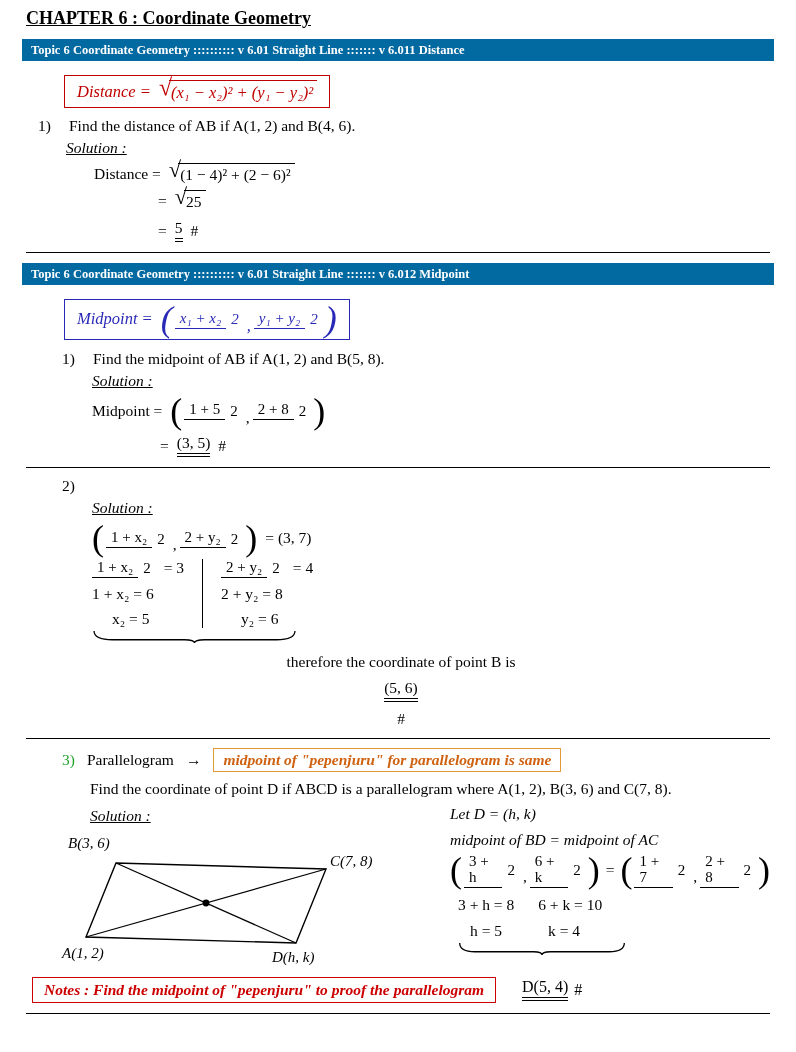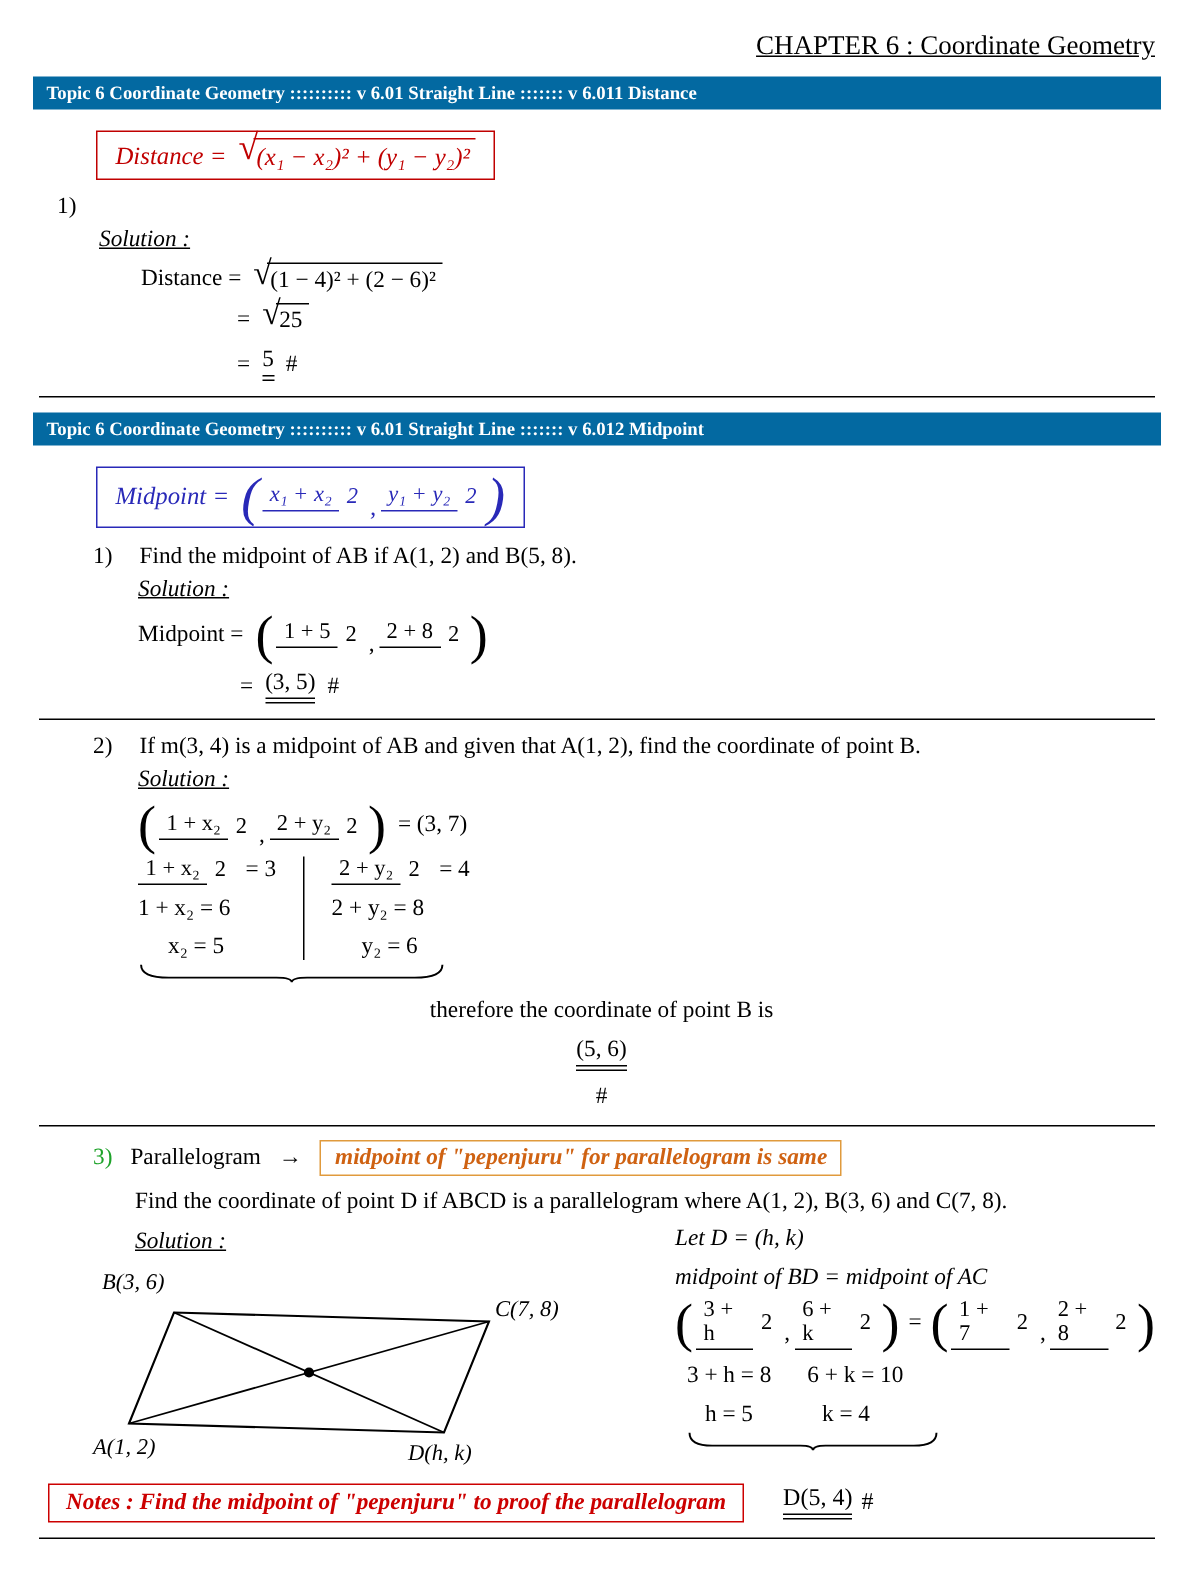--- a/index.html
+++ b/index.html
@@ -1,20 +1,20 @@
 <!DOCTYPE html>
 <html><head>
 <meta charset="utf-8">
 <style>
   html,body{margin:0;padding:0;}
   body{width:796px;height:1052px;background:#ffffff;color:#000;overflow:hidden;
        font-family:"Liberation Serif", serif;font-size:15.5px;}
   .page{padding:6px 26px 0 26px;}
 
-  .title{text-align:right;font-weight:normal;font-size:18px;text-decoration:underline;margin-top:14px;}
+  .title{text-align:left;font-weight:bold;font-size:18px;text-decoration:underline;margin-top:2px;}
 
   .topic-bar{background:#0369a1;color:#fff;font-weight:bold;font-size:12.5px;
              padding:4px 9px 3px 9px;margin:10px -4px 0 -4px;}
 
   .formula-wrap{margin:14px 0 0 38px;}
   .formula-box{display:inline-flex;align-items:center;gap:8px;border:1.5px solid;
                padding:4px 12px;font-style:italic;font-size:16.5px;}
   .formula-box.red{color:#c00000;border-color:#c00000;}
   .formula-box.blue{color:#2929b8;border-color:#2929b8;}
 
@@ -89,20 +89,21 @@
       <span>Distance =</span>
       <span class="sqrt">
         <span class="sqrt-sym">√</span>
         <span class="radicand">(x₁ − x₂)² + (y₁ − y₂)²</span>
       </span>
     </div>
   </div>
 
   <div class="qline ml12">
     <span class="qnum">1)</span>
+    <span>Find the distance of AB if A(1, 2) and B(4, 6).</span>
   </div>
   <div class="ml40"><span class="sol">Solution :</span></div>
 
   <div class="mline ml68 g8">
     <span>Distance =</span>
     <span class="sqrt">
       <span class="sqrt-sym">√</span>
       <span class="radicand">(1 − 4)² + (2 − 6)²</span>
     </span>
   </div>
@@ -167,21 +168,20 @@
   <div class="mline ml134 g8 mt8">
     <span>=</span>
     <span class="dblu">(3, 5)</span>
     <span>#</span>
   </div>
 
   <hr class="sep">
 
   <div class="qline ml36">
     <span class="qnum">2)</span>
-    <span>If m(3, 4) is a midpoint of AB and given that A(1, 2),  find the coordinate of point B.</span>
   </div>
   <div class="ml66"><span class="sol">Solution :</span></div>
 
   <div class="mline ml66 g8">
     <span class="mp">
       <span class="paren">(</span>
       <span class="frac">
         <span class="num">1 + x₂</span>
         <span class="den">2</span>
       </span>

